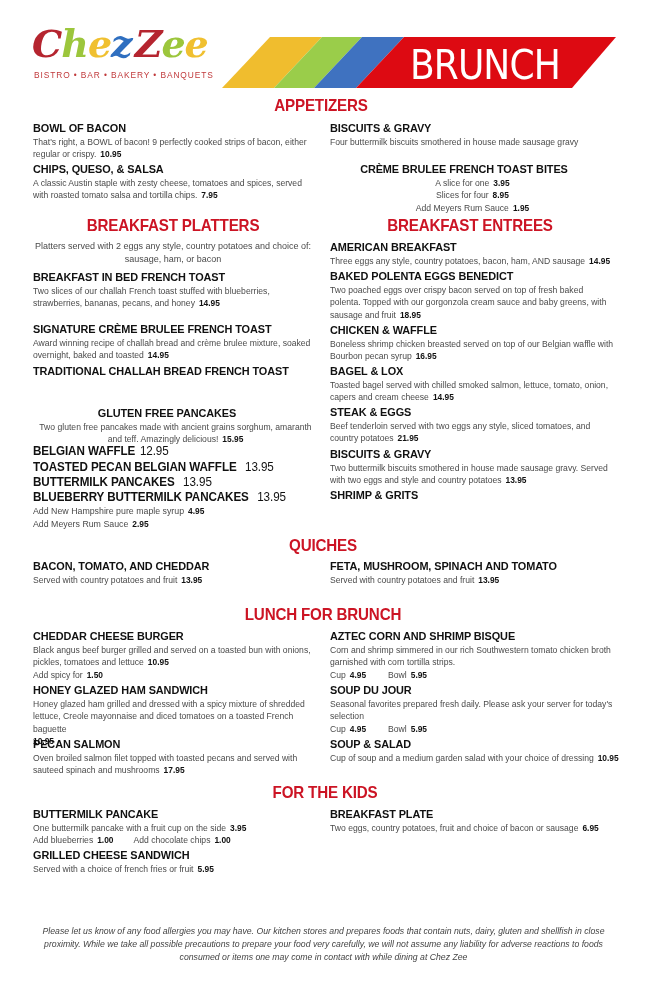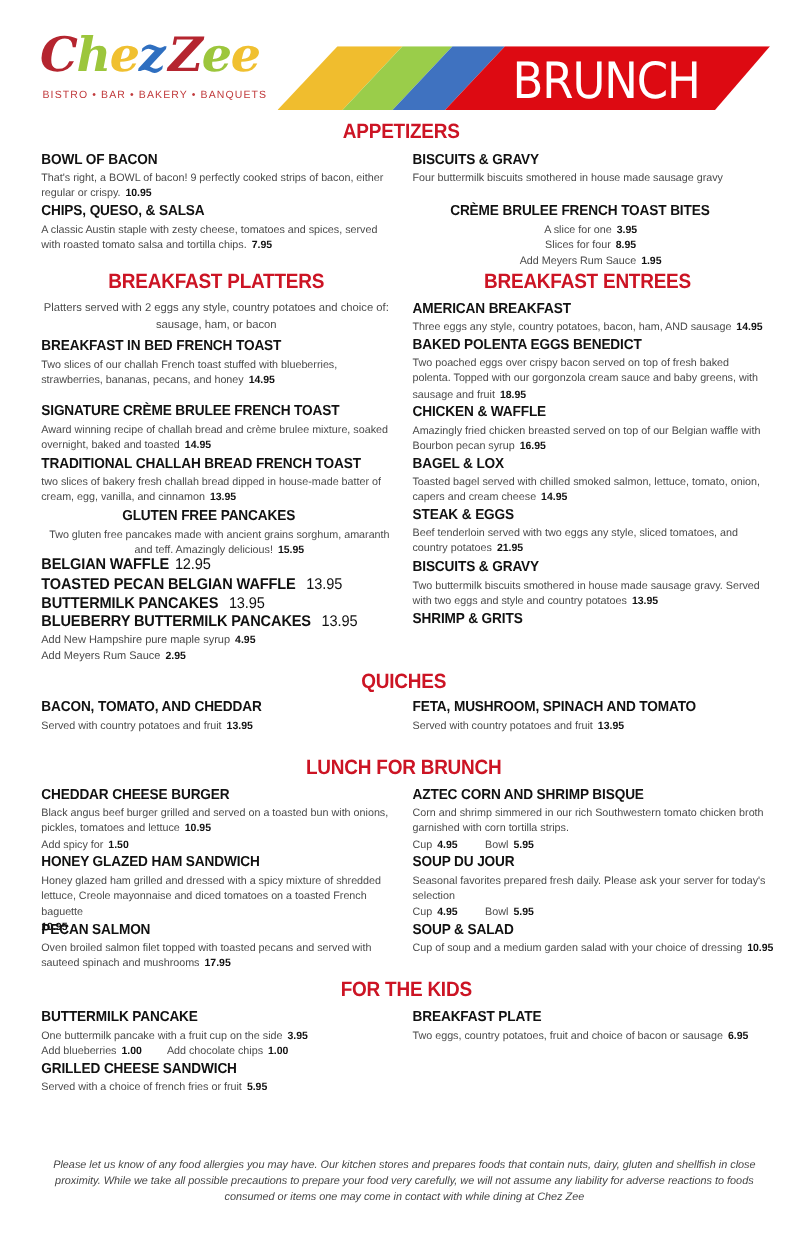--- a/index.html
+++ b/index.html
@@ -80,21 +80,20 @@
   <div class="item-desc"><span>Two slices of our challah French toast stuffed with blueberries, strawberries, bananas, pecans, and honey</span><span class="price">14.95</span></div>
 </div>
 
 <div class="item" style="left:33px;top:322px;">
   <div class="item-title">SIGNATURE CRÈME BRULEE FRENCH TOAST</div>
   <div class="item-desc"><span>Award winning recipe of challah bread and crème brulee mixture, soaked overnight, baked and toasted</span><span class="price">14.95</span></div>
 </div>
 
 <div class="item" style="left:33px;top:364px;">
   <div class="item-title">TRADITIONAL CHALLAH BREAD FRENCH TOAST</div>
-  <div class="item-desc"><span>two slices of bakery fresh challah bread dipped in house-made batter of cream, egg, vanilla, and cinnamon</span><span class="price">13.95</span></div>
 </div>
 
 <div class="item" style="left:33px;top:406px;text-align:center;">
   <div class="item-title">GLUTEN FREE PANCAKES</div>
   <div class="item-desc"><span>Two gluten free pancakes made with ancient grains sorghum, amaranth and teff. Amazingly delicious!</span><span class="price">15.95</span></div>
 </div>
 
 <div class="item" style="left:33px;top:444px;">
   <div class="item-title big"><span>BELGIAN WAFFLE</span><span class="big-price" style="font-weight:normal;margin-left:5px">12.95</span></div>
 </div>
@@ -117,21 +116,21 @@
   <div class="item-desc"><span>Three eggs any style, country potatoes, bacon, ham, AND sausage</span><span class="price">14.95</span></div>
 </div>
 
 <div class="item" style="left:330px;top:269px;">
   <div class="item-title">BAKED POLENTA EGGS BENEDICT</div>
   <div class="item-desc"><span>Two poached eggs over crispy bacon served on top of fresh baked polenta. Topped with our gorgonzola cream sauce and baby greens, with sausage and fruit</span><span class="price">18.95</span></div>
 </div>
 
 <div class="item" style="left:330px;top:323px;">
   <div class="item-title">CHICKEN &amp; WAFFLE</div>
-  <div class="item-desc"><span>Amazingly fried chicken breasted served on top of our Belgian waffle with Bourbon pecan syrup</span><span class="price">16.95</span></div>
+  <div class="item-desc"><span>Boneless shrimp chicken breasted served on top of our Belgian waffle with Bourbon pecan syrup</span><span class="price">16.95</span></div>
 </div>
 
 <div class="item" style="left:330px;top:364px;">
   <div class="item-title">BAGEL &amp; LOX</div>
   <div class="item-desc"><span>Toasted bagel served with chilled smoked salmon, lettuce, tomato, onion, capers and cream cheese</span><span class="price">14.95</span></div>
 </div>
 
 <div class="item" style="left:330px;top:405px;">
   <div class="item-title">STEAK &amp; EGGS</div>
   <div class="item-desc"><span>Beef tenderloin served with two eggs any style, sliced tomatoes, and country potatoes</span><span class="price">21.95</span></div>

